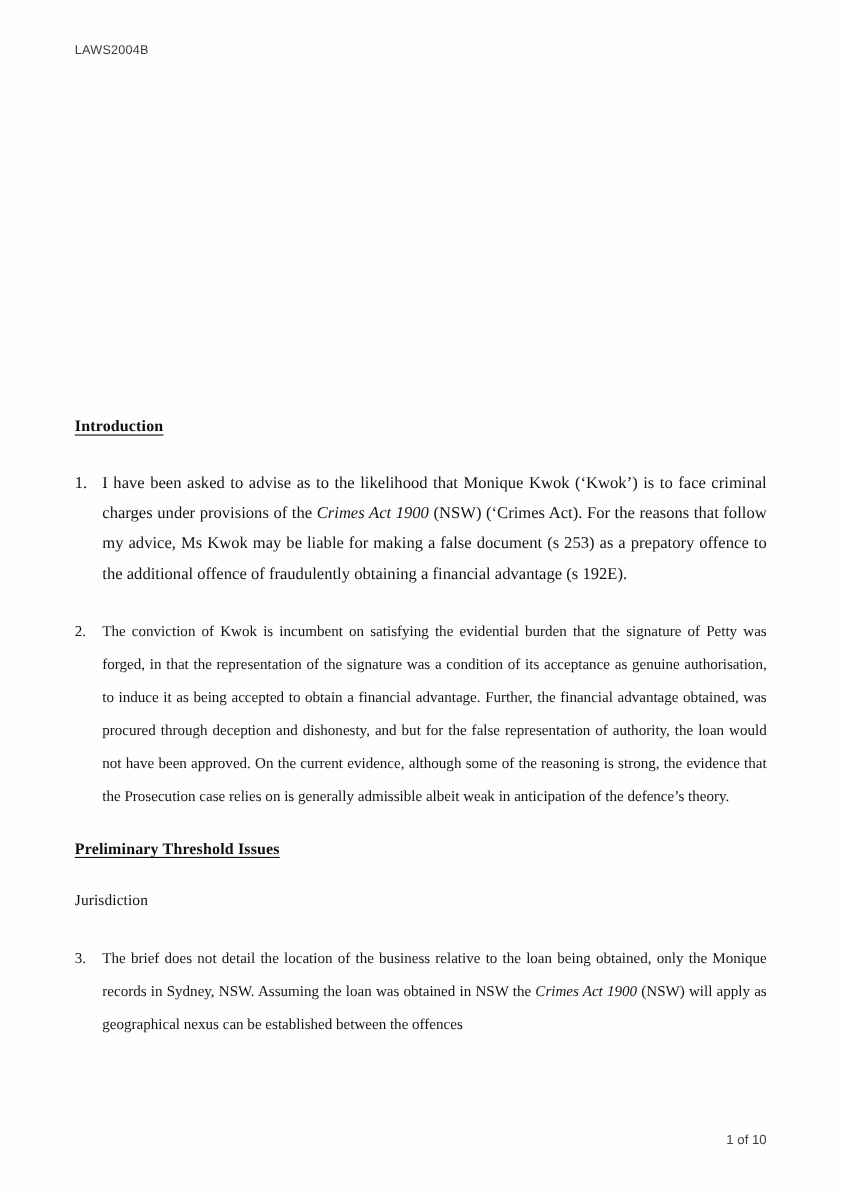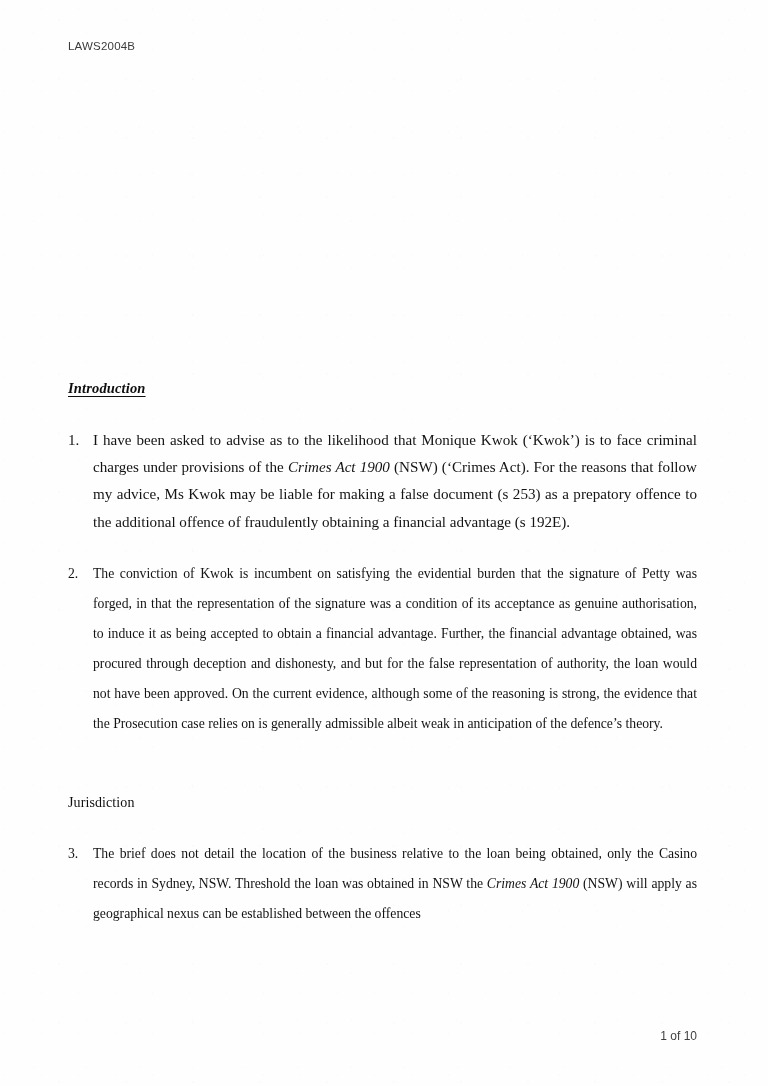--- a/index.html
+++ b/index.html
@@ -72,21 +72,20 @@
     margin: 0;
     font-size: 14.5px;
     font-weight: bold;
     letter-spacing: .15px;
     color: #0f0f0f;
   }
   h2.section-heading .ul {
     text-decoration: underline;
     text-underline-offset: 2.5px;
     text-decoration-thickness: 1.4px;
-    font-style: italic;
   }
 
   h3.sub-heading {
     margin: 0;
     font-size: 14px;
     font-weight: normal;
     letter-spacing: .1px;
     color: #0f0f0f;
   }
 
@@ -154,28 +153,31 @@
     </div>
 
     <div class="gap-p1-p2"></div>
 
     <div class="para p-body">
       <span class="num">2.</span><span>The conviction of Kwok is incumbent on satisfying the evidential burden that the signature of Petty was forged, in that the representation of the signature was a condition of its acceptance as genuine authorisation, to induce it as being accepted to obtain a financial advantage. Further, the financial advantage obtained, was procured through deception and dishonesty, and but for the false representation of authority, the loan would not have been approved. On the current evidence, although some of the reasoning is strong, the evidence that the Prosecution case relies on is generally admissible albeit weak in anticipation of the defence’s theory.</span>
     </div>
 
     <div class="gap-p2-h2"></div>
 
+    <h2 class="section-heading">
+      <span class="ul">Preliminary Threshold Issues</span>
+    </h2>
 
     <div class="gap-h2-h3"></div>
 
     <h3 class="sub-heading">Jurisdiction</h3>
 
     <div class="gap-h3-p3"></div>
 
     <div class="para p-body">
-      <span class="num">3.</span><span>The brief does not detail the location of the business relative to the loan being obtained, only the Casino records in Sydney, NSW. Threshold the loan was obtained in NSW the </span><i>Crimes Act 1900</i><span> (NSW) will apply as geographical nexus can be established between the offences</span>
+      <span class="num">3.</span><span>The brief does not detail the location of the business relative to the loan being obtained, only the Monique records in Sydney, NSW. Assuming the loan was obtained in NSW the </span><i>Crimes Act 1900</i><span> (NSW) will apply as geographical nexus can be established between the offences</span>
     </div>
 
   </div>
 
   <div class="doc-footer">1 of 10</div>
 
 </div>
 
 </body></html>

